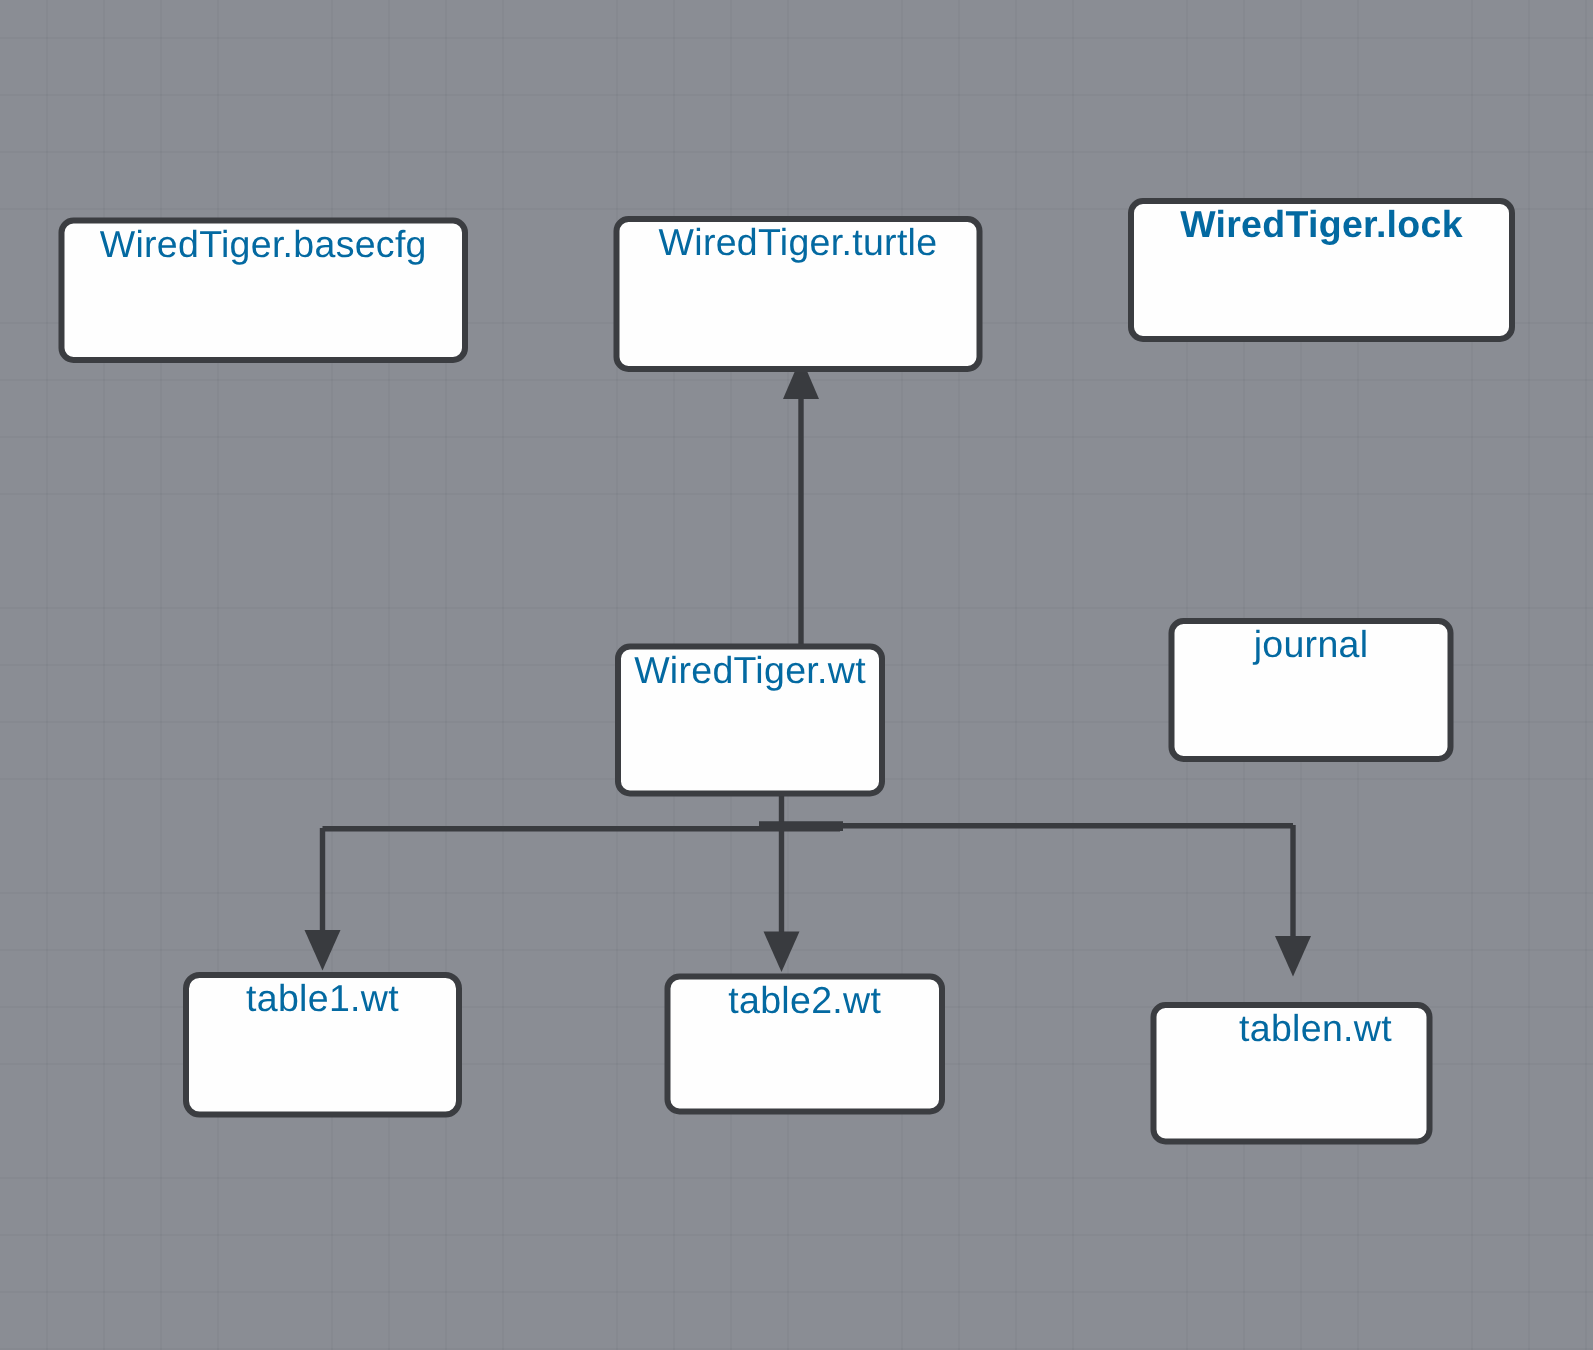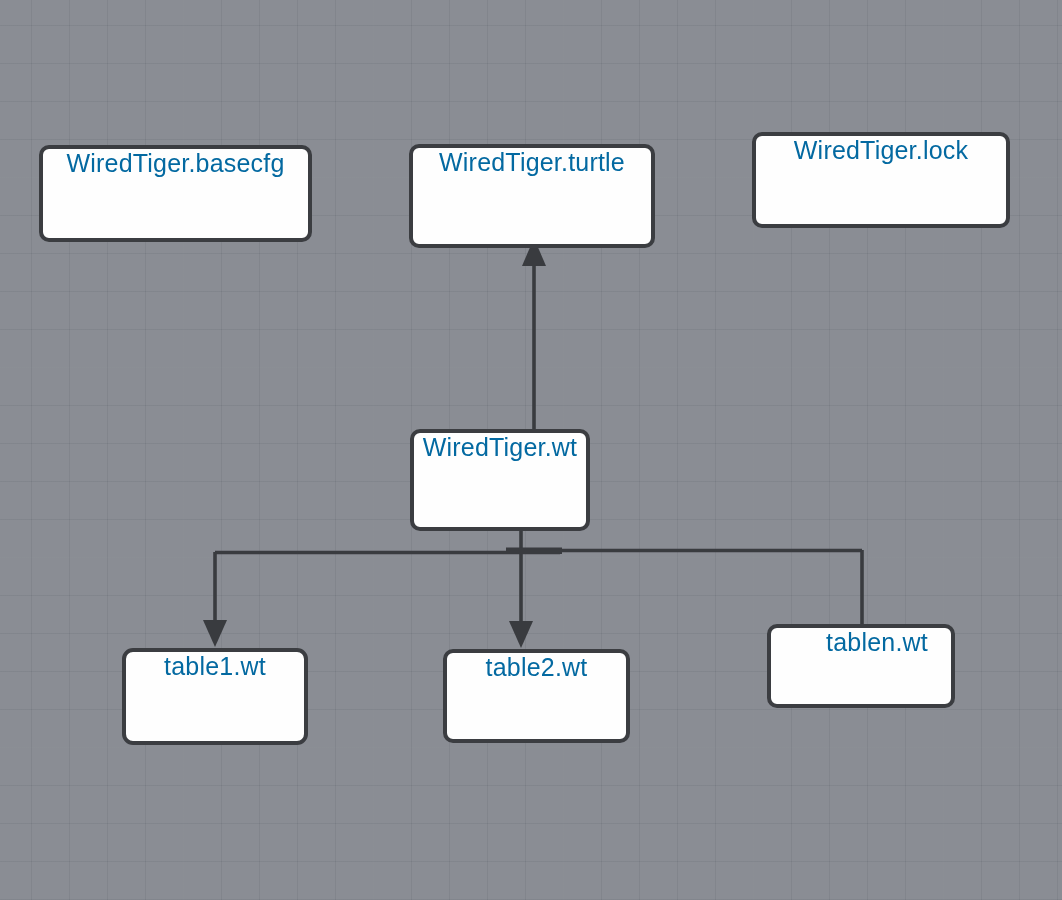--- a/index.html
+++ b/index.html
@@ -24,26 +24,26 @@
     background:#fefefe;
     border:4px solid #3b3d41;
     border-radius:10px;
     display:flex;justify-content:center;
     font-size:25px;
     color:#0369a1;
     letter-spacing:0.2px;
   }
   .n-basecfg{left:39px;top:145px;width:273px;height:97px;}
   .n-turtle {left:409px;top:132px;width:246px;height:104px;margin-top:12px;}
-  .n-lock   {left:752px;top:132px;width:258px;height:96px;}
+  .n-lock   {left:752px;top:132px;width:258px;height:96px;font-weight:bold;}
   .n-wt     {left:410px;top:429px;width:180px;height:102px;}
   .n-journal{left:779px;top:412px;width:190px;height:96px;}
   .n-table1 {left:122px;top:648px;width:186px;height:97px;border-radius:11px;}
   .n-table2 {left:443px;top:649px;width:187px;height:94px;}
-  .n-tablen {left:767px;top:624px;width:188px;height:84px;padding-left:32px;}
+  .n-tablen {left:767px;top:668px;width:188px;height:95px;padding-left:32px;}
 </style>
 </head>
 <body>
 
 <div id="canvas">
 
   <svg id="edges" viewBox="0 0 1062 900" xmlns="http://www.w3.org/2000/svg">
     <g stroke="#393b3f" stroke-width="3.6" fill="none">
 
       <line x1="534" y1="430" x2="534" y2="262"></line>
@@ -73,20 +73,23 @@
   </div>
   <div class="node n-turtle">
     <span>WiredTiger.turtle</span>
   </div>
   <div class="node n-lock">
     <span>WiredTiger.lock</span>
   </div>
   <div class="node n-wt">
     <span>WiredTiger.wt</span>
   </div>
+  <div class="node n-journal">
+    <span>journal</span>
+  </div>
   <div class="node n-table1">
     <span>table1.wt</span>
   </div>
   <div class="node n-table2">
     <span>table2.wt</span>
   </div>
   <div class="node n-tablen">
     <span>tablen.wt</span>
   </div>
 

